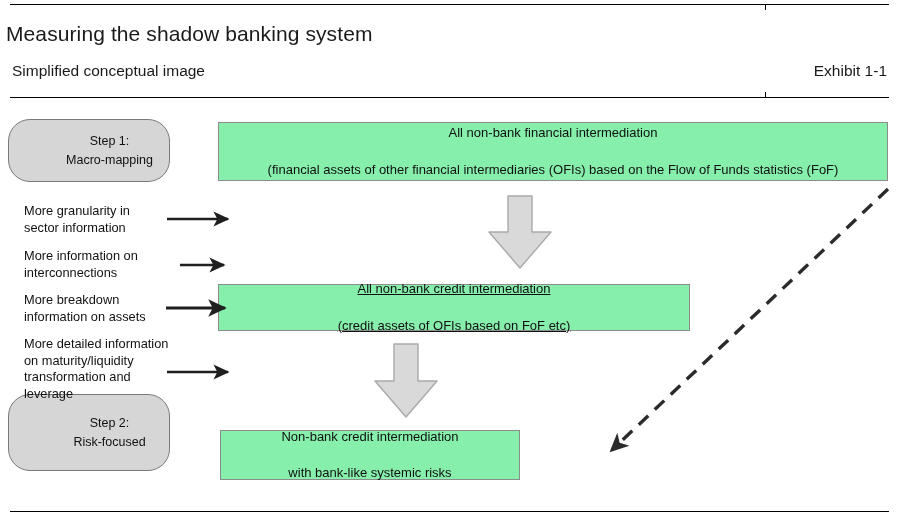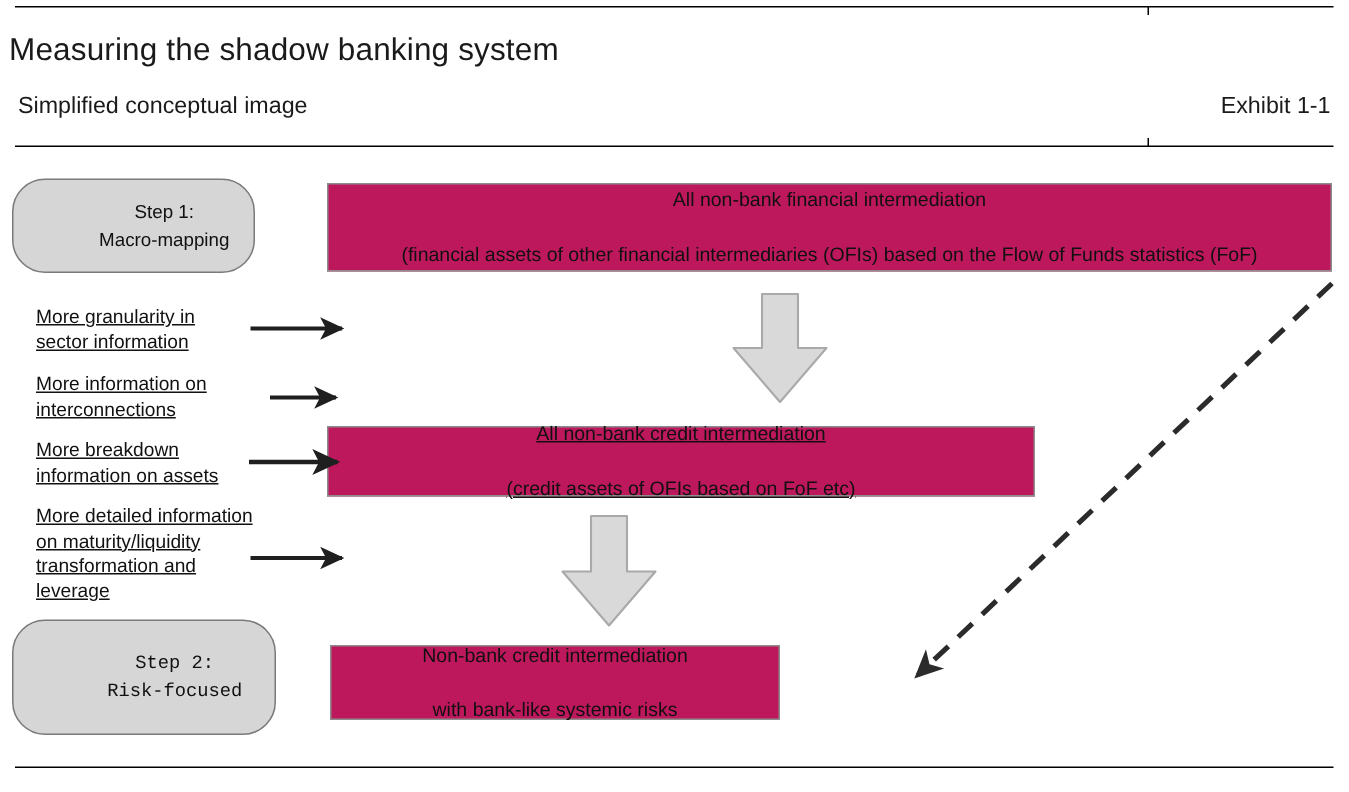--- a/index.html
+++ b/index.html
@@ -81,26 +81,26 @@
     flex-direction: column;
     align-items: center;
     justify-content: center;
     font-size: 12.5px;
     line-height: 1.45;
     color: #101010;
     text-align: center;
     padding-left: 41px;
   }
   #step1-pill { left: 8px;  top: 119px; width: 162px; height: 63px; }
-  #step2-pill { left: 8px;  top: 413px; width: 176px; height: 77px; font-family: Liberation Mono, monospace; }
+  #step2-pill { left: 8px;  top: 394px; width: 162px; height: 77px; }
 
   
   .flow-box {
     position: absolute;
-    background: #be185d;
+    background: #86efac;
     border: 1.2px solid #8c8c8c;
     box-sizing: border-box;
     display: flex;
     flex-direction: column;
     align-items: center;
     justify-content: center;
     font-size: 13px;
     line-height: 1.55;
     color: #101010;
     text-align: center;
@@ -111,21 +111,20 @@
   #box-middle { left: 218px; top: 284px; width: 472px; height: 47px; text-decoration: underline; }
   #box-bottom { left: 220px; top: 430px; width: 300px; height: 50px; }
 
   
   .annot-label {
     position: absolute;
     font-size: 12.8px;
     line-height: 1.3;
     color: #111111;
     white-space: pre-line;
-    text-decoration: underline;
   }
   #annot-0 { left: 24px; top: 203px; }
   #annot-1 { left: 24px; top: 248px; }
   #annot-2 { left: 24px; top: 292px; }
   #annot-3 { left: 24px; top: 336px; }
 
   
   #overlay {
     position: absolute;
     left: 0; top: 0;

